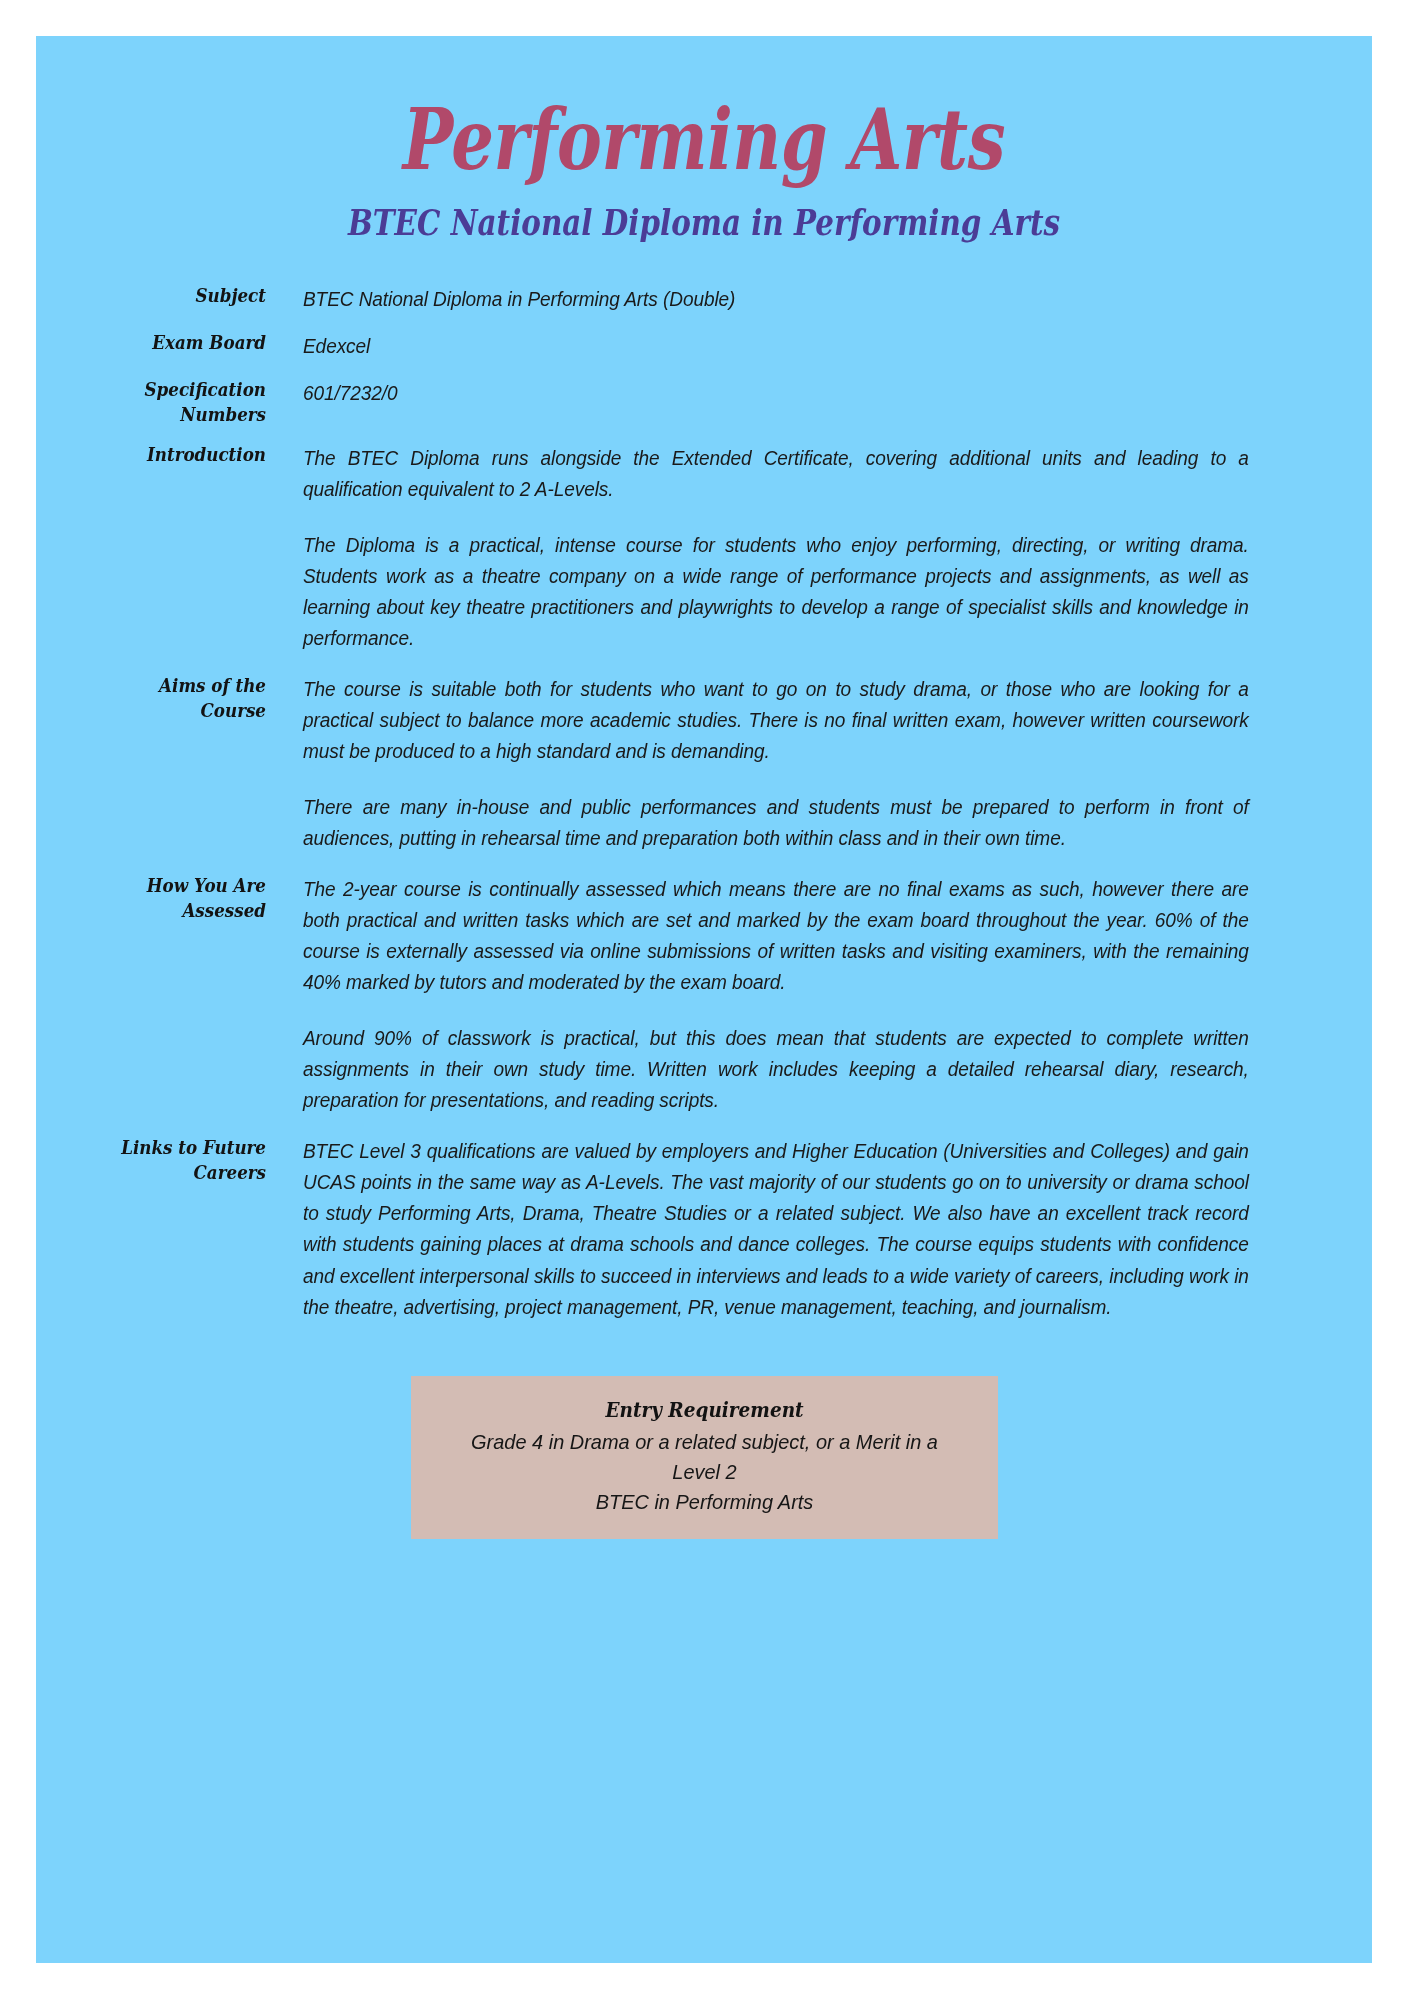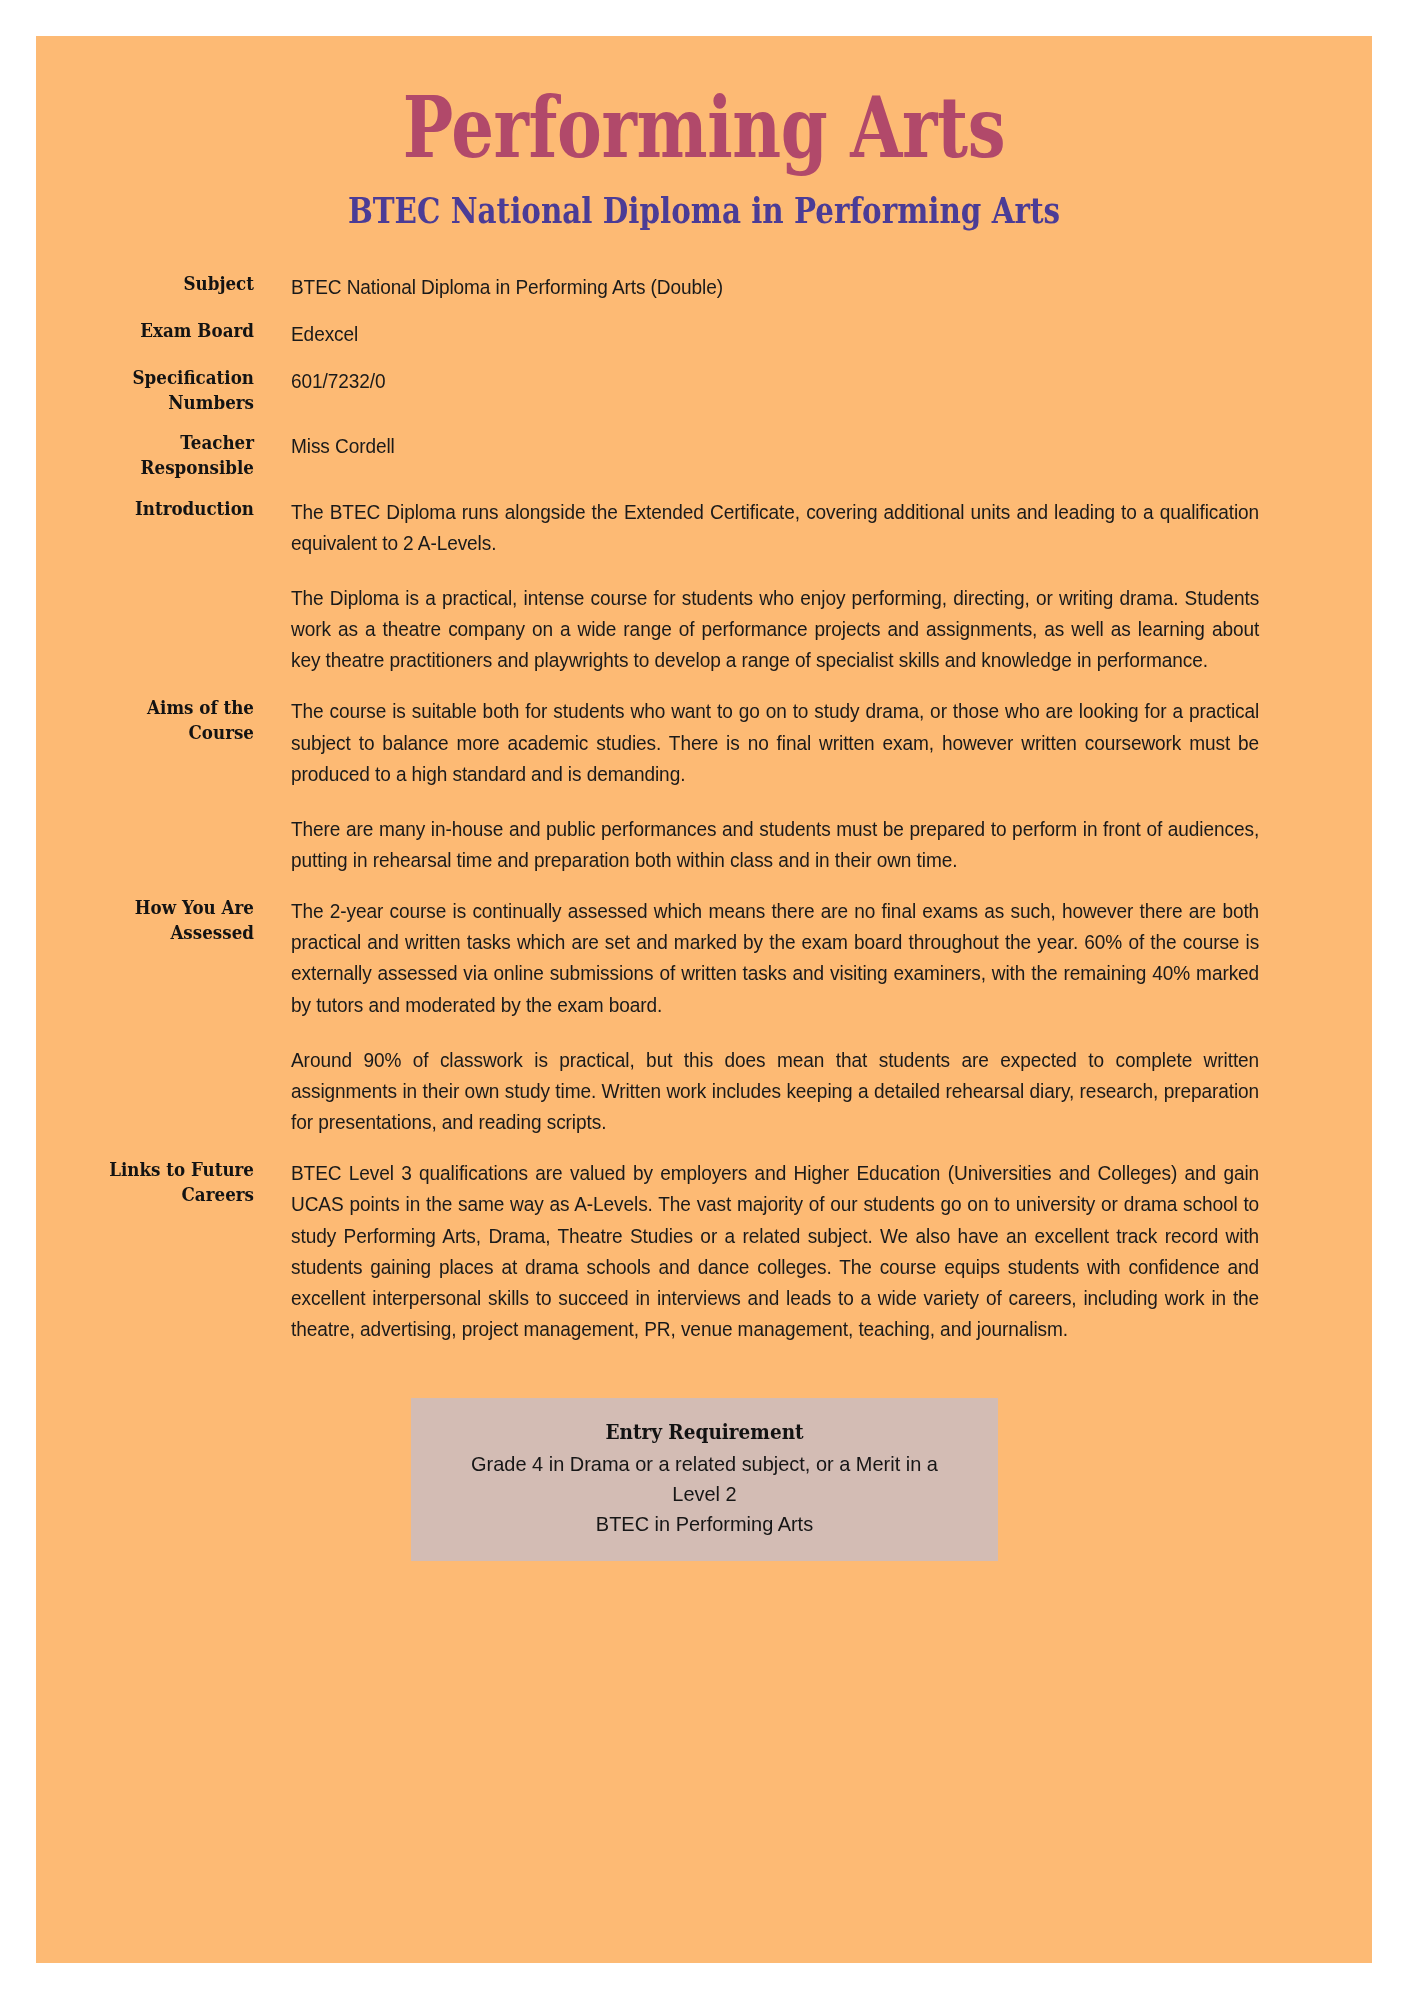--- a/index.html
+++ b/index.html
@@ -13,23 +13,24 @@
     font-family: "DejaVu Sans", sans-serif;
     overflow: hidden;
   }
 
   .page {
     position: absolute;
     left: 36px;
     top: 36px;
     width: 1336px;
     height: 1927px;
-    background: #fdba74;
+    background: #7dd3fc;
     box-sizing: border-box;
-    padding: 0;
+    padding: 12px;
+    font-style: italic;
   }
 
   .header {
     padding-top: 50px;
     text-align: center;
   }
 
   .title {
     font-family: "DejaVu Serif", serif;
     font-weight: bold;
@@ -164,27 +165,20 @@
     </div>
 
     <div class="row tight">
       <div class="label">Specification
 Numbers</div>
       <div class="value">
         <p class="nojust">601/7232/0</p>
       </div>
     </div>
 
-    <div class="row tight">
-      <div class="label">Teacher
-Responsible</div>
-      <div class="value">
-        <p class="nojust">Miss Cordell</p>
-      </div>
-    </div>
 
     <div class="row">
       <div class="label">Introduction</div>
       <div class="value">
         <p>The BTEC Diploma runs alongside the Extended Certificate, covering additional units and leading to a qualification equivalent to 2 A-Levels.</p>
         <p>The Diploma is a practical, intense course for students who enjoy performing, directing, or writing drama. Students work as a theatre company on a wide range of performance projects and assignments, as well as learning about key theatre practitioners and playwrights to develop a range of specialist skills and knowledge in performance.</p>
       </div>
     </div>
 
     <div class="row">

